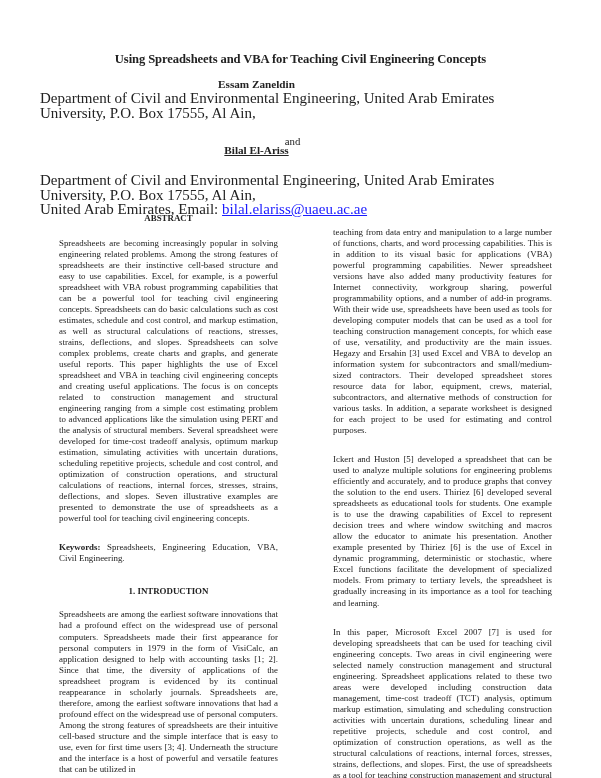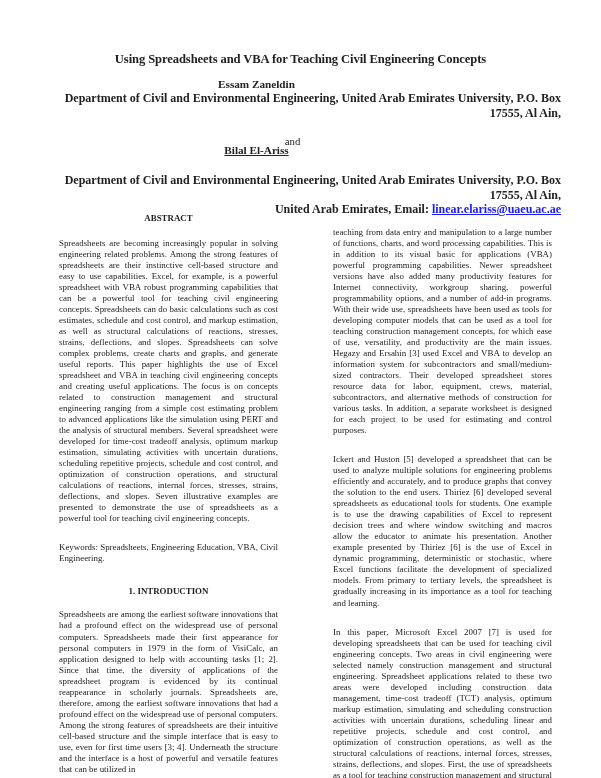--- a/index.html
+++ b/index.html
@@ -3,50 +3,50 @@
 <meta charset="utf-8">
 <style>
   html, body { margin: 0; padding: 0; background: #ffffff; }
   body { width: 601px; height: 778px; overflow: hidden; position: relative;
          font-family: "Liberation Serif", "DejaVu Serif", serif; color: #222; }
   .page { position: absolute; left: 0; top: 0; width: 601px; height: 778px; }
   .title { position: absolute; top: 52px; left: 0; width: 601px; text-align: center;
            font-weight: bold; font-size: 12.6px; letter-spacing: -0.1px; }
   .author { position: absolute; left: 0; width: 513px; text-align: center;
             font-weight: bold; font-size: 11.2px; }
-  .affil { position: absolute; left: 40px; width: 521px; text-align: right;
-           font-size: 12px; line-height: 14.5px; font-weight: bold; }
+  .affil { position: absolute; left: 40px; width: 521px; text-align: left;
+           font-size: 15px; line-height: 14.5px; }
   .affil a { color: #1a1aff; text-decoration: underline; }
   .and { position: absolute; top: 135px; left: 0; width: 585px; text-align: center; font-size: 10.8px; }
   .col { position: absolute; width: 255px; font-size: 8.9px; line-height: 11.02px;
          text-align: justify; }
   .col p { margin: 18px; }
   .col-left { left: 41px; }
   .col-right { left: 315px; top: 209px; }
   .heading { text-align: center; font-weight: bold; font-size: 8.9px; }
-  .kw-label { font-weight: normal; }
+  .kw-label { font-weight: bold; }
 </style>
 </head>
 <body>
 
 <div class="page">
 
   <div class="title">Using Spreadsheets and VBA for Teaching Civil Engineering Concepts</div>
 
   <div class="author" style="top:78px;">Essam Zaneldin</div>
   <div class="affil" style="top:91px;">
     <div>Department of Civil and Environmental Engineering, United Arab Emirates University, P.O. Box 17555, Al Ain,</div>
   </div>
 
   <div class="and">and</div>
 
   <div class="author" style="top:144px;text-decoration:underline;">Bilal El-Ariss</div>
   <div class="affil" style="top:173px;">
     <div>Department of Civil and Environmental Engineering, United Arab Emirates University, P.O. Box 17555, Al Ain,</div>
-    <div><span>United Arab Emirates, Email: </span><a>linear.elariss@uaeu.ac.ae</a></div>
+    <div><span>United Arab Emirates, Email: </span><a>bilal.elariss@uaeu.ac.ae</a></div>
   </div>
 
   <div class="col col-left" style="top:213px;">
     <div class="heading">ABSTRACT</div>
     <p style="margin-top:14px;">Spreadsheets are becoming increasingly popular in solving engineering related problems. Among the strong features of spreadsheets are their instinctive cell-based structure and easy to use capabilities. Excel, for example, is a powerful spreadsheet with VBA robust programming capabilities that can be a powerful tool for teaching civil engineering concepts. Spreadsheets can do basic calculations such as cost estimates, schedule and cost control, and markup estimation, as well as structural calculations of reactions, stresses, strains, deflections, and slopes. Spreadsheets can solve complex problems, create charts and graphs, and generate useful reports. This paper highlights the use of Excel spreadsheet and VBA in teaching civil engineering concepts and creating useful applications. The focus is on concepts related to construction management and structural engineering ranging from a simple cost estimating problem to advanced applications like the simulation using PERT and the analysis of structural members. Several spreadsheet were developed for time-cost tradeoff analysis, optimum markup estimation, simulating activities with uncertain durations, scheduling repetitive projects, schedule and cost control, and optimization of construction operations, and structural calculations of reactions, internal forces, stresses, strains, deflections, and slopes. Seven illustrative examples are presented to demonstrate the use of spreadsheets as a powerful tool for teaching civil engineering concepts.</p>
     <p style="margin-top:11px;"><span class="kw-label">Keywords:</span><span> Spreadsheets, Engineering Education, VBA, Civil Engineering.</span></p>
     <div class="heading" style="margin-top:22px;">1. INTRODUCTION</div>
     <p style="margin-top:12px;">Spreadsheets are among the earliest software innovations that had a profound effect on the widespread use of personal computers. Spreadsheets made their first appearance for personal computers in 1979 in the form of VisiCalc, an application designed to help with accounting tasks [1; 2]. Since that time, the diversity of applications of the spreadsheet program is evidenced by its continual reappearance in scholarly journals. Spreadsheets are, therefore, among the earliest software innovations that had a profound effect on the widespread use of personal computers. Among the strong features of spreadsheets are their intuitive cell-based structure and the simple interface that is easy to use, even for first time users [3; 4]. Underneath the structure and the interface is a host of powerful and versatile features that can be utilized in</p>
   </div>
 

